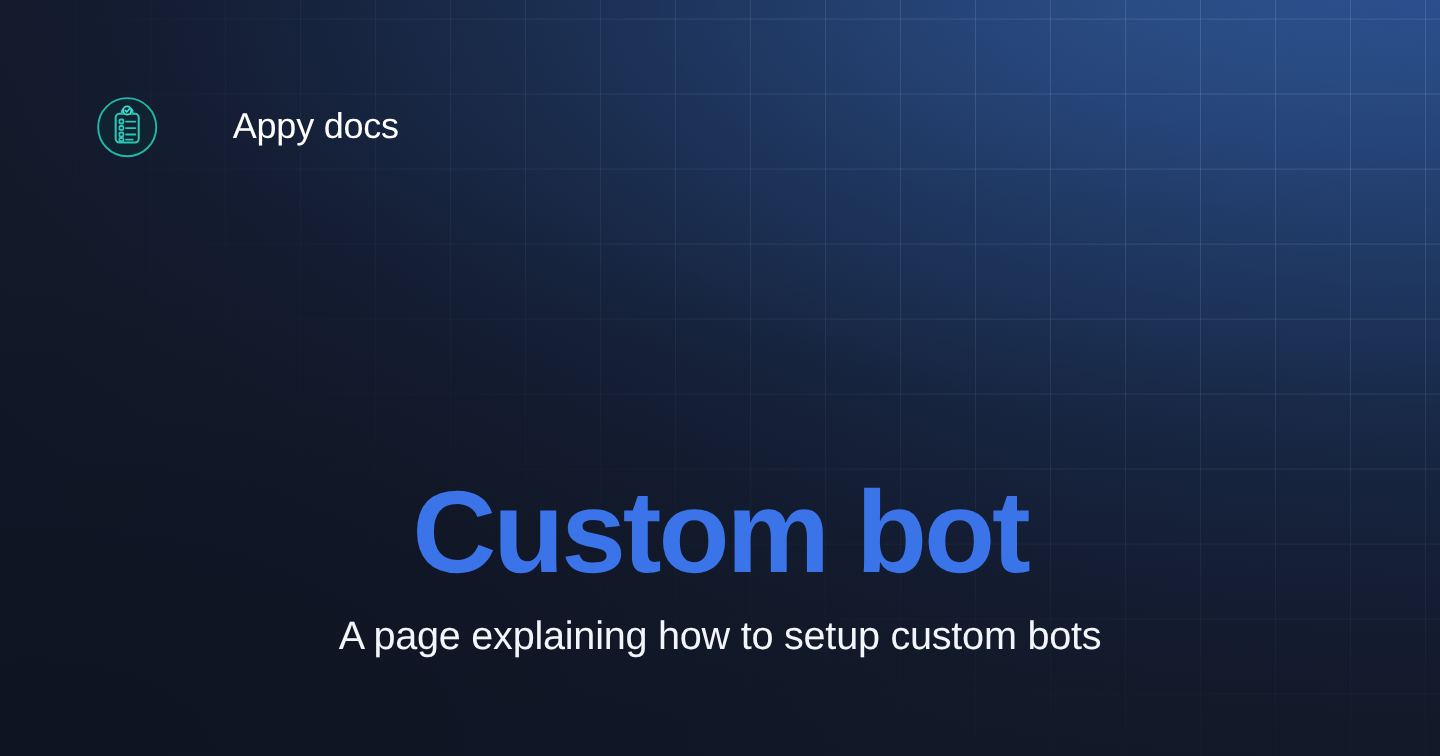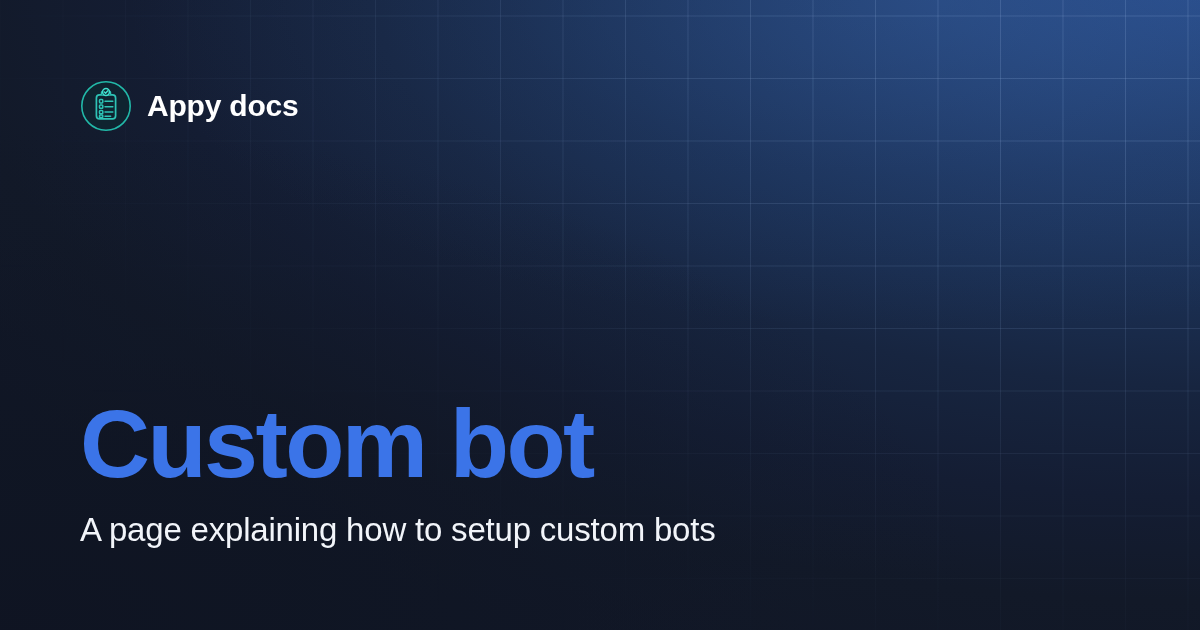--- a/index.html
+++ b/index.html
@@ -127,33 +127,35 @@
 
   .brand-mark {
     width: 52px;
     height: 52px;
     flex: 0 0 52px;
     display: block;
   }
 
   .brand-name {
     font-size: 30px;
-    font-weight: 700;
+    font-weight: 400;
     color: #ffffff;
     letter-spacing: -0.2px;
     line-height: 1;
     white-space: nowrap;
+    margin-left: 47px;
   }
 
   
   .headline-block {
     position: absolute;
     left: 80px;
     bottom: 68px;
     width: 1040px;
+    text-align: center;
   }
 
   .headline {
     margin: 0;
     font-size: 97px;
     font-weight: 700;
     line-height: 1.04;
     letter-spacing: -2.6px;
     color: #3b74e8;
     white-space: nowrap;

